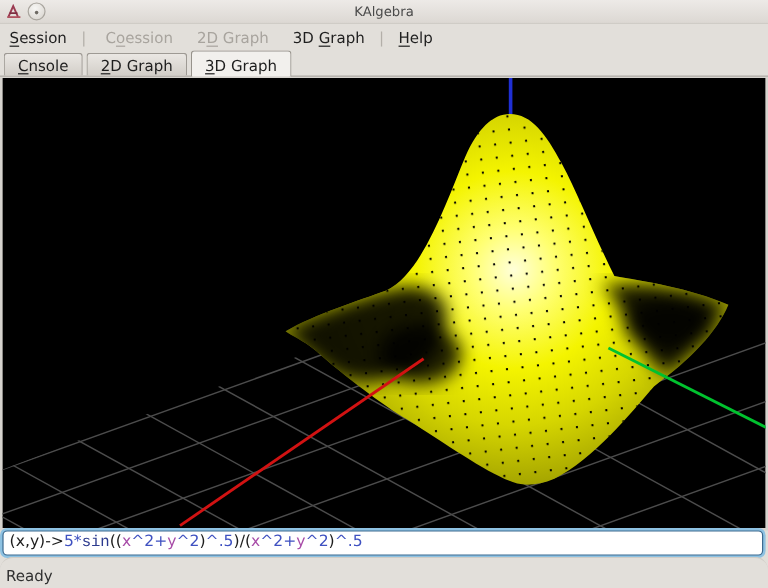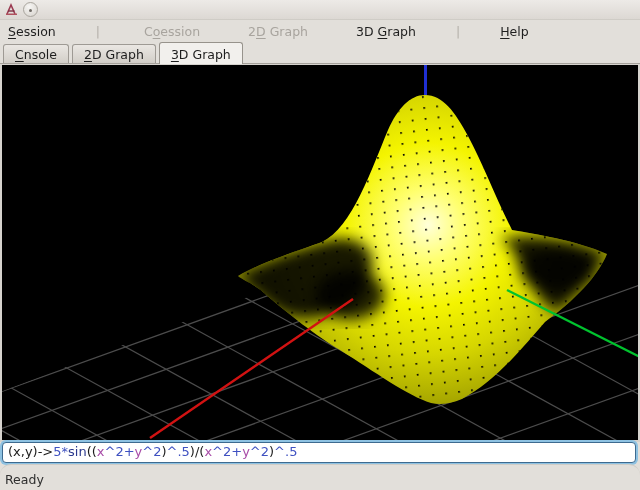--- a/index.html
+++ b/index.html
@@ -25,21 +25,21 @@
     background:radial-gradient(circle at 40% 30%,#f7f6f4,#d6d2cc);
     border:1px solid #a9a59e;box-sizing:border-box;
   }
   .tb-round::after{
     content:"";position:absolute;left:5px;top:6px;width:3px;height:3px;
     background:#6e6a64;border-radius:50%;
   }
   
   .menubar{
     position:absolute;left:0;top:20px;width:640px;height:22px;
-    display:flex;align-items:center;font-size:12.5px;color:#1f1f1f;gap:28px;
+    display:flex;align-items:center;font-size:12.5px;color:#1f1f1f;
   }
   .menubar .mi{padding:2px 4px;cursor:default;}
   .menubar .mi.disabled{color:#a8a49e;}
   .menubar .sep{color:#b3afa9;margin:0 8px;}
   .menubar .m0{margin-left:4px;}
   .menubar .m2{margin-left:4px;}
   .menubar .m3{margin-left:12px;}
   .menubar .m4{margin-left:12px;}
   .key{text-decoration:underline;text-underline-offset:2px;}
   
@@ -69,40 +69,41 @@
   .inputrow{position:absolute;left:0;top:442px;width:640px;height:22px;}
   .expr-input{
     position:absolute;left:2px;top:0px;width:634px;height:21px;
     background:#ffffff;border:1px solid #3d6a8f;border-radius:4px;
     box-shadow:0 0 0 2px #8ec2e2;box-sizing:border-box;
     font-size:13px;line-height:18px;padding-left:5px;white-space:nowrap;overflow:hidden;
     font-family:"DejaVu Sans","Liberation Sans",sans-serif;
   }
   .seg-pln{color:#1c1c1c;font-weight:normal;}
   .seg-num{color:#3f51c1;}
-  .seg-fn{color:#2c3a8e;}
+  .seg-fn{color:#2c3a8e;font-family:Liberation Mono, monospace;}
   .seg-var{color:#a84ca8;}
   
   .statusbar{
     position:absolute;left:0;top:464px;width:640px;height:26px;
     border-top:1px solid #cfccc6;
     border-radius:11px;
   }
   .statusbar .msg{position:absolute;left:5px;top:7px;font-size:12.5px;color:#2f2f2f;}
 </style>
 </head>
 <body>
 
 <div class="titlebar">
   <svg class="app-icon" viewBox="0 0 13 13">
     <path d="M2 11 L6 2 L10 11" fill="none" stroke="#9b3b52" stroke-width="1.6"></path>
     <line x1="3" y1="8" x2="9.5" y2="8" stroke="#7d2f42" stroke-width="1.4"></line>
     <rect x="1" y="10.5" width="11" height="1.5" fill="#b0525f"></rect>
   </svg>
   <span class="tb-round"></span>
+  <div class="title">KAlgebra</div>
 </div>
 
 <div class="menubar">
   <span class="mi m0"><span></span><span class="key">S</span><span>ession</span></span>
   <span class="sep">|</span>
   <span class="mi m2 disabled"><span>C</span><span class="key">o</span><span>ession</span></span>
   <span class="mi m3 disabled"><span>2</span><span class="key">D</span><span> Graph</span></span>
   <span class="mi m4"><span>3D </span><span class="key">G</span><span>raph</span></span>
   <span class="sep">|</span>
   <span class="mi"><span></span><span class="key">H</span><span>elp</span></span>

